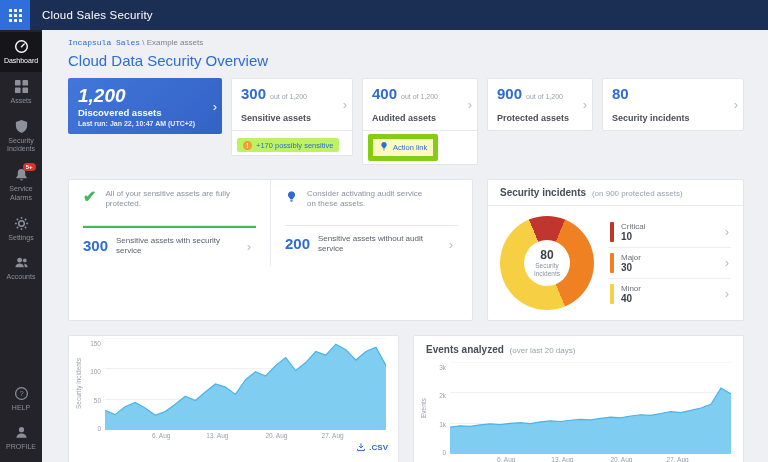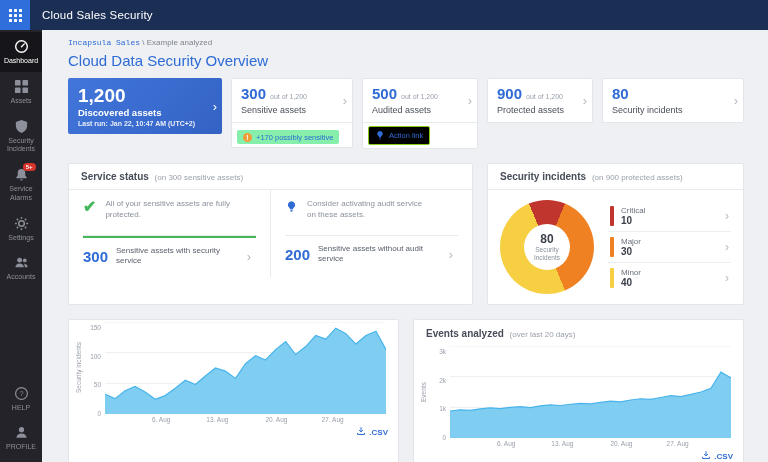--- a/index.html
+++ b/index.html
@@ -30,31 +30,31 @@
   .breadcrumb{font-size:8px;color:#7d828c;}
   .breadcrumb .root{color:#2e6bd4;cursor:pointer;font-family:Liberation Mono, monospace;}
   .page-title{color:#2e6bd4;font-size:15px;font-weight:normal;margin-top:5px;}
 
   
   .cards{display:flex;gap:9px;margin-top:9px;align-items:flex-start;}
   .card{background:#fff;border:1px solid #e2e5ea;border-radius:2px;position:relative;}
   .main-sec{padding:7px 16px 7px 9px;position:relative;}
   .chev{position:absolute;right:5px;top:50%;transform:translateY(-50%);color:#b6bac2;font-size:13px;line-height:1;cursor:pointer;}
   .card-blue{background:linear-gradient(135deg,#4276da,#3362c4);color:#fff;border:none;width:154px;padding:8px 20px 7px 10px;}
-  .card-blue .bvalue{font-size:19px;font-weight:bold;line-height:1.05;}
+  .card-blue .bvalue{font-size:19px;font-weight:bold;line-height:1.05;font-style:italic;}
   .card-blue .blabel{font-size:9.5px;font-weight:bold;margin-top:1px;}
   .card-blue .bsub{font-size:7px;opacity:.88;margin-top:2px;font-weight:bold;}
   .card-blue .chev{color:#fff;}
   .value-row{display:flex;align-items:baseline;gap:4px;}
   .card .value{color:#2e6bd4;font-size:15px;font-weight:bold;line-height:1.1;}
   .card .total{font-size:7px;color:#9aa0ab;}
-  .card .label{font-size:9px;color:#4a4f5a;margin-top:2px;white-space:nowrap;}
+  .card .label{font-size:9px;color:#4a4f5a;margin-top:10px;white-space:nowrap;font-weight:bold;}
   .badge-strip{border-top:1px solid #e7eaef;padding:3px 5px;}
-  .pill{display:inline-flex;align-items:center;gap:4px;font-size:7.5px;color:#2e6bd4;background:#86efac;border-radius:2px;padding:2.5px 6px;cursor:pointer;white-space:nowrap;}
-  .pill.outline{background:#000000;border:1px solid #84cc16;}
+  .pill{display:inline-flex;align-items:center;gap:4px;font-size:7.5px;color:#2e6bd4;background:#bef264;border-radius:2px;padding:2.5px 6px;cursor:pointer;white-space:nowrap;}
+  .pill.outline{background:#fef9c3;border:5px solid #84cc16;}
   .warn-ic{width:9px;height:9px;border-radius:50%;background:#f29c38;color:#fff;font-size:7px;font-weight:bold;display:flex;align-items:center;justify-content:center;flex:none;}
   .c2{width:122px;}.c3{width:116px;}.c4{width:106px;}.c5{flex:1;}
 
   
   .row2{display:flex;gap:14px;margin-top:14px;}
   .panel{background:#fff;border:1px solid #e2e5ea;border-radius:2px;}
   .panel-hd{padding:7px 12px;border-bottom:1px solid #e7eaef;font-size:10px;font-weight:bold;color:#474c58;}
   .panel-hd .sub{font-weight:normal;font-size:8px;color:#9aa0ab;margin-left:3px;}
   .svc-panel{flex:1.58;min-height:140px;}
   .inc-panel{flex:1;min-height:140px;}
@@ -205,21 +205,21 @@
           </svg>
         </span>
       <span class="side-label">PROFILE</span>
     </div>
   </nav>
 
   <main class="main">
     <div class="breadcrumb">
       <span class="root">Incapsula Sales</span>
       <span>\</span>
-      <span>Example analyzed</span>
+      <span>Example assets</span>
     </div>
     <h1 class="page-title">Cloud Data Security Overview</h1>
 
     <div class="cards">
       <div class="card card-blue">
         <div class="bvalue">1,200</div>
         <div class="blabel">Discovered assets</div>
         <div class="bsub">Last run: Jan 22, 10:47 AM (UTC+2)</div>
         <span class="chev">›</span>
       </div>
@@ -235,21 +235,21 @@
         <div class="badge-strip">
           <span class="pill">
             <span class="warn-ic">!</span>
             <span>+170 possibly sensitive</span>
           </span>
         </div>
       </div>
       <div class="card c3">
         <div class="main-sec">
           <div class="value-row">
-            <span class="value">500</span>
+            <span class="value">400</span>
             <span class="total">out of 1,200</span>
           </div>
           <div class="label">Audited assets</div>
           <span class="chev">›</span>
         </div>
         <div class="badge-strip">
           <span class="pill outline">
             <span><svg width="10" height="10" viewBox="0 0 16 16" fill="#2e6bd4">
                   <path d="M8 1.5a4.5 4.5 0 0 0-2.5 8.2c.5.4.8 1 .8 1.6h3.4c0-.6.3-1.2.8-1.6A4.5 4.5 0 0 0 8 1.5z"></path>
                   <rect x="6.3" y="12" width="3.4" height="1.2" rx=".6"></rect>
@@ -275,24 +275,20 @@
             <span class="value">80</span>
           </div>
           <div class="label">Security incidents</div>
           <span class="chev">›</span>
         </div>
       </div>
     </div>
 
     <div class="row2">
       <section class="panel svc-panel">
-        <div class="panel-hd">
-          <span>Service status</span>
-          <span class="sub">(on 300 sensitive assets)</span>
-        </div>
         <div class="svc-cols">
           <div class="svc-col">
             <div class="msg">
               <span class="check-ic">✔</span>
               <span class="txt">All of your sensitive assets are fully protected.</span>
             </div>
             <div class="rule"></div>
             <div class="greenbar"></div>
             <div class="stat-row">
               <span class="v">300</span>

